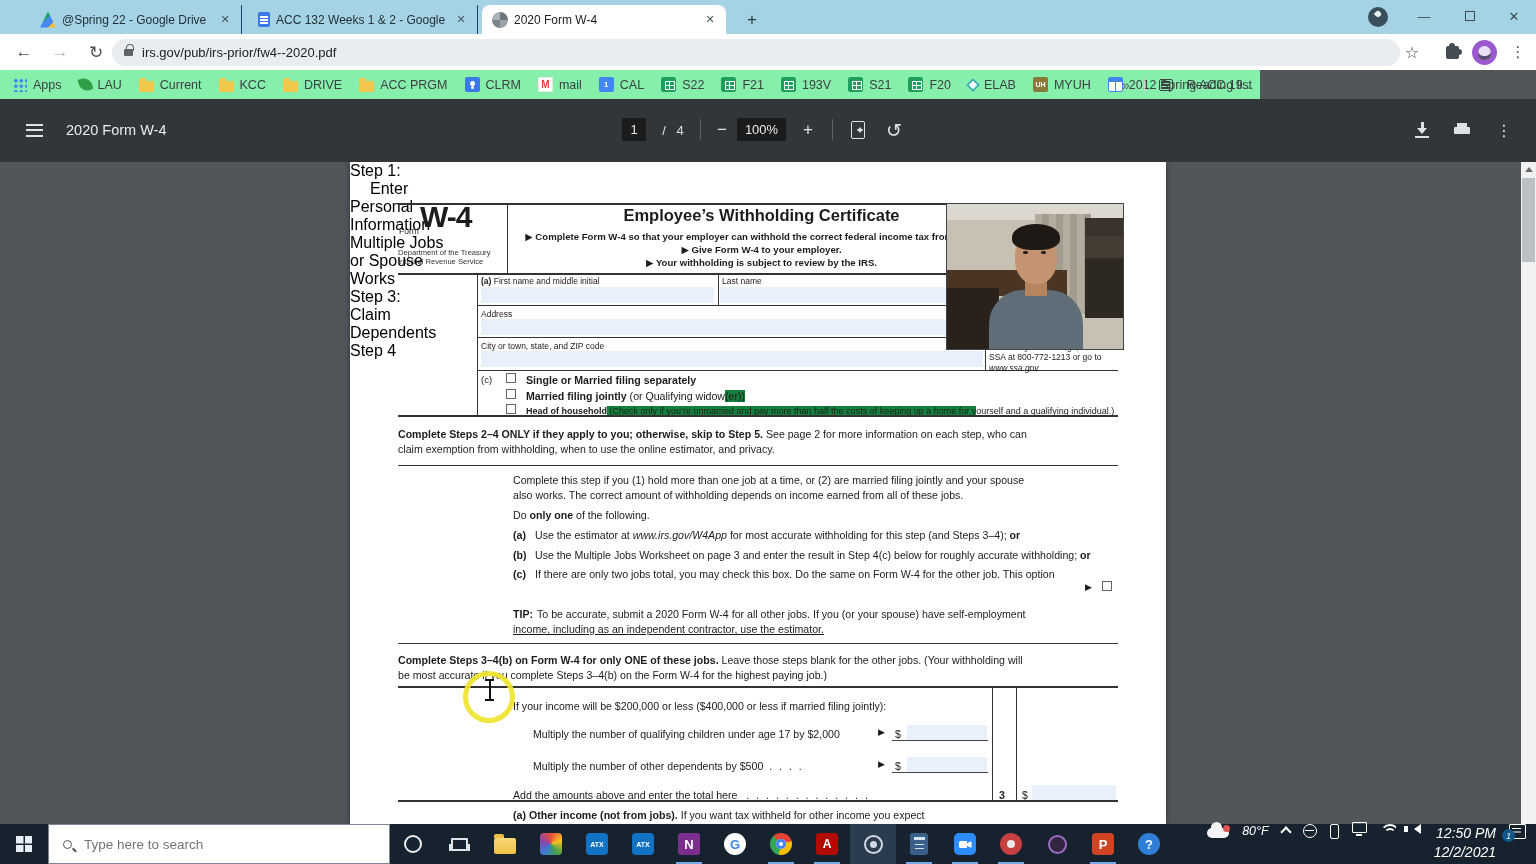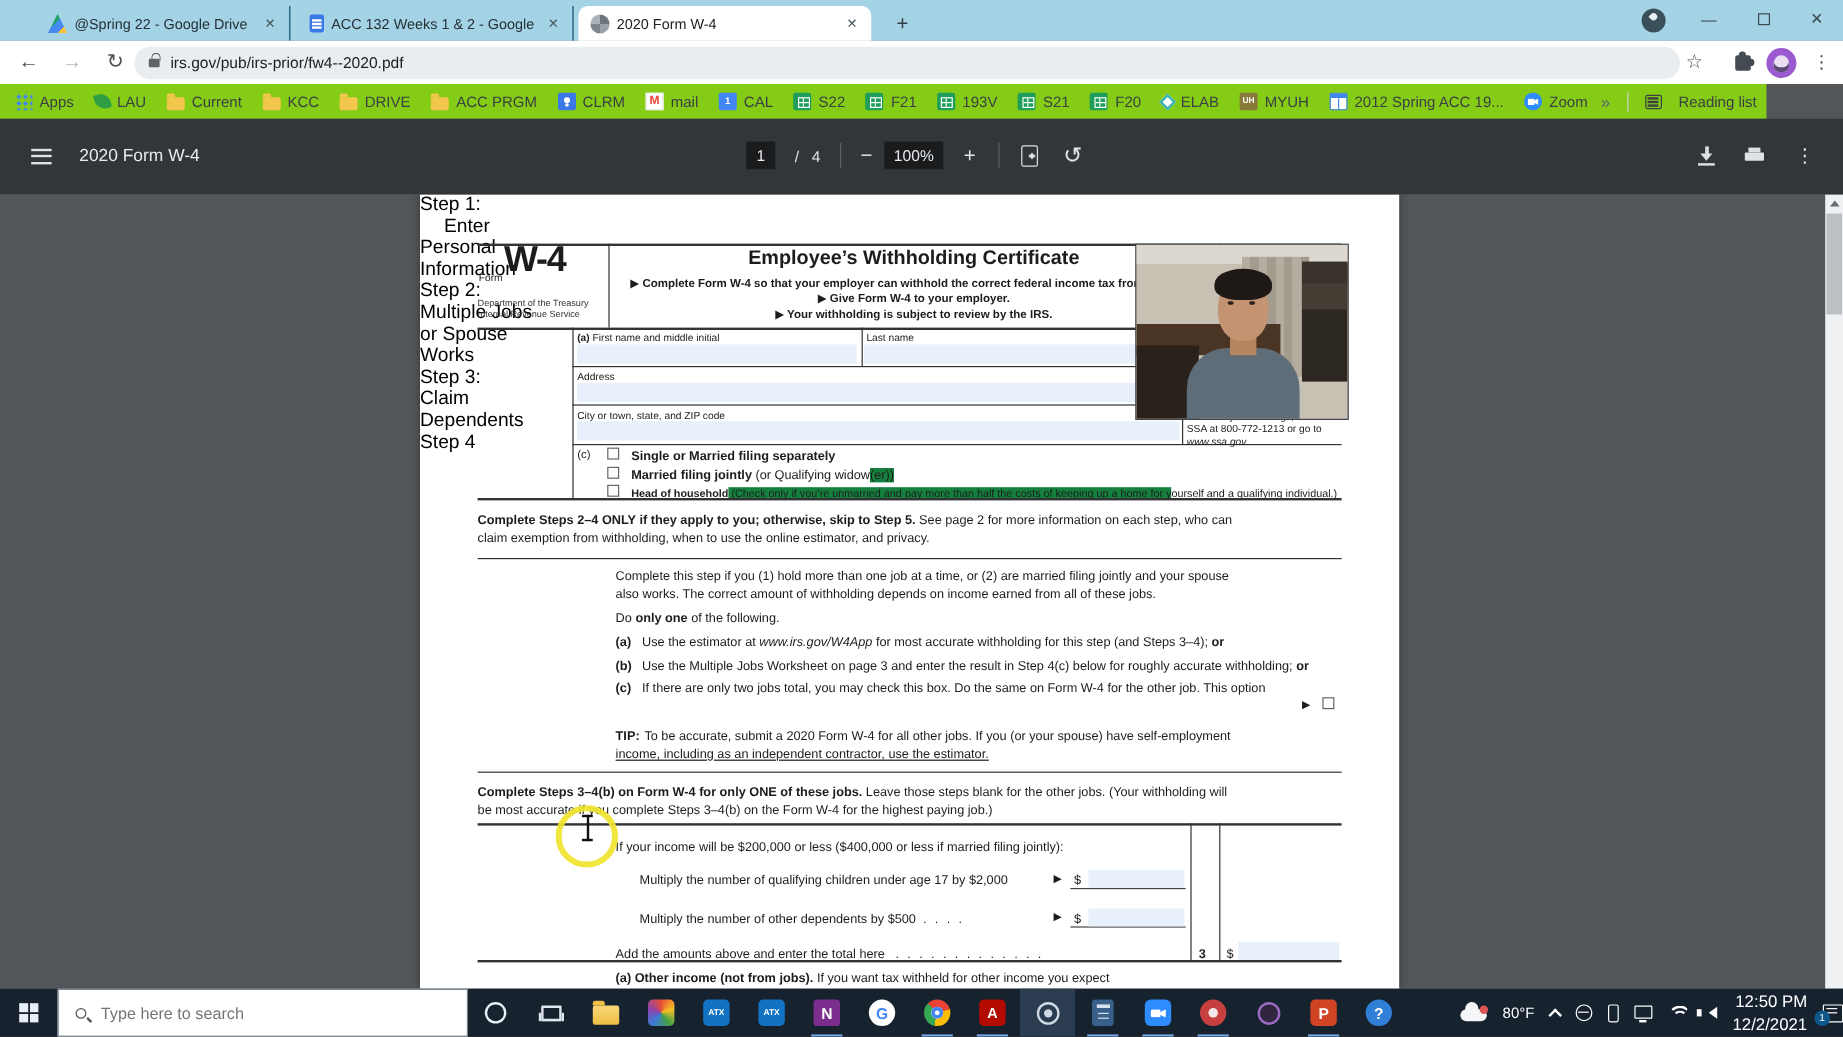--- a/index.html
+++ b/index.html
@@ -28,21 +28,21 @@
   #urlpill{position:absolute;left:112px;top:5px;width:1288px;height:27px;background:#e9edf0;border-radius:14px;display:flex;align-items:center;padding-left:12px;}
   .lock{width:9px;height:7px;background:#5f6368;border-radius:1px;position:relative;margin-right:9px;flex:none;}
   .lock::before{content:"";position:absolute;left:1.5px;top:-5px;width:6px;height:6px;border:1.5px solid #5f6368;border-bottom:none;border-radius:4px 4px 0 0;}
   #url-text{font-size:13px;color:#202124;}
   .puzzle{width:13px;height:13px;background:#444b52;border-radius:2px;position:relative;}
   .puzzle::before{content:"";position:absolute;left:3.5px;top:-3px;width:6px;height:6px;border-radius:50%;background:#444b52;}
   .puzzle::after{content:"";position:absolute;right:-3px;top:3.5px;width:6px;height:6px;border-radius:50%;background:#444b52;}
   .avatar{width:25px;height:25px;border-radius:50%;background:#9b59d0;position:relative;overflow:hidden;}
   .avatar::after{content:"";position:absolute;left:6px;top:6px;width:13px;height:14px;border-radius:50% 50% 40% 40%;background:#e8e0f2;box-shadow:inset 0 -4px 0 #5d4a74;}
   
-  #bmbar{position:absolute;left:0;top:70px;width:1472px;height:29px;background:#84cc16;display:flex;align-items:center;}
+  #bmbar{position:absolute;left:0;top:70px;width:1260px;height:29px;background:#86efac;display:flex;align-items:center;}
   #bm-list{display:flex;align-items:center;gap:17px;padding-left:12px;width:1390px;overflow:hidden;}
   .bm-item{display:flex;align-items:center;gap:6px;font-size:12.5px;color:#3c4043;white-space:nowrap;}
   .bi{width:15px;height:15px;flex:none;position:relative;display:flex;align-items:center;justify-content:center;}
   .bi.apps-grid{background:radial-gradient(circle,#4285f4 1.6px,transparent 1.8px);background-size:5.5px 5.5px;background-position:1px 1px;}
   .bi.leaf{width:13px;height:13px;background:#2f9e44;border-radius:0 9px 2px 9px;transform:rotate(-15deg);}
   .bi.folder{width:15px;height:11px;background:#f3c64e;border-radius:1.5px;margin-top:3px;}
   .bi.folder::before{content:"";position:absolute;left:0;top:-3px;width:7px;height:3px;background:#f3c64e;border-radius:2px 2px 0 0;}
   .bi.classroom{background:#3b78e7;border-radius:2px;}
   .bi.classroom::after{content:"";position:absolute;left:5px;top:4px;width:5px;height:5px;border-radius:50%;background:#fff;box-shadow:0 4px 0 -1px #fff;}
   .bi.gmail{background:#fff;border:1px solid #e8e8e8;color:#ea4335;font-size:10px;font-weight:bold;}
@@ -141,21 +141,21 @@
   .ti-record-ring::after{content:"";position:absolute;left:50%;top:50%;width:7px;height:7px;margin:-3.5px;border-radius:50%;background:#cfd8e3;}
   .ti-calc{width:18px;height:22px;background:#38608a;border-radius:3px;}
   .ti-calc::after{content:"";position:absolute;left:4px;top:4px;width:11px;height:3px;background:#d7e2ee;box-shadow:0 6px 0 -1px #d7e2ee,0 10px 0 -1px #d7e2ee;}
   .ti-zoom-cam{width:22px;height:22px;background:#2d8cff;border-radius:5px;}
   .ti-zoom-cam::after{content:"";position:absolute;left:4.5px;top:8px;width:13px;height:7px;background:#fff;clip-path:polygon(0 0,65% 0,65% 32%,100% 0,100% 100%,65% 68%,65% 100%,0 100%);border-radius:1.5px;}
   .ti-cam-red{width:22px;height:22px;border-radius:50%;background:#c6403f;}
   .ti-cam-red::after{content:"";position:absolute;left:7px;top:7px;width:8px;height:8px;border-radius:50%;background:#f2e7e7;}
   .ti-ring-purple{width:19px;height:19px;border:2.6px solid #9b6bc4;border-radius:50%;background:#32253f;}
   .ti-ppt{width:22px;height:22px;background:#d04423;border-radius:4px;font-size:13px;font-weight:bold;display:flex;align-items:center;justify-content:center;}
   .ti-help-badge{width:22px;height:22px;background:#2f7fd6;border-radius:50%;font-size:13px;font-weight:bold;display:flex;align-items:center;justify-content:center;}
-  #tray{margin-left:auto;display:flex;align-items:center;gap:13px;color:#fff;}
+  #tray{margin-left:auto;display:flex;gap:13px;padding-right:10px;color:#fff;font-style:italic;}
   .cloud{width:22px;height:10px;background:#f4f6f8;border-radius:8px;position:relative;margin-top:4px;}
   .cloud::before{content:"";position:absolute;left:4px;top:-6px;width:11px;height:11px;border-radius:50%;background:#f4f6f8;}
   .cloud::after{content:"";position:absolute;right:-1px;top:-3px;width:7px;height:7px;border-radius:50%;background:#e05353;}
   .temp{font-size:12.5px;}
   .chev{width:8px;height:8px;border-left:2px solid #fff;border-top:2px solid #fff;transform:rotate(45deg);margin-top:4px;}
   .tr-globe{width:14px;height:14px;border:1.6px solid #fff;border-radius:50%;position:relative;}
   .tr-globe::after{content:"";position:absolute;left:1px;top:4.8px;width:9px;height:1.4px;background:#fff;}
   .tr-phone{width:9px;height:15px;border:1.6px solid #fff;border-radius:2px;}
   .tr-mon{width:15px;height:11px;border:1.6px solid #fff;border-radius:1px;position:relative;margin-top:-2px;}
   .tr-mon::after{content:"";position:absolute;left:3px;bottom:-4px;width:6px;height:2px;background:#fff;}
@@ -380,21 +380,20 @@
       <div class="cbx" style="left:156px;top:227px;"></div>
       <div class="fl" style="left:176px;top:228px;"><span class="fb">Married filing jointly</span><span> (or Qualifying widow</span><span class="hl">(er))</span></div>
       <div class="cbx" style="left:156px;top:242px;"></div>
       <div class="fl" style="left:176px;top:244px;font-size:9px;"><span class="fb">Head of household</span><span class="hl"> (Check only if you’re unmarried and pay more than half the costs of keeping up a home for y</span><span>ourself and a qualifying individual.)</span></div>
       <div class="rule" style="left:48px;top:253px;width:720px;height:2px;"></div>
 
       <div class="fl" style="left:48px;top:266px;"><span class="fb">Complete Steps 2–4 ONLY if they apply to you; otherwise, skip to Step 5.</span><span> See page 2 for more information on each step, who can</span></div>
       <div class="fl" style="left:48px;top:281px;">claim exemption from withholding, when to use the online estimator, and privacy.</div>
       <div class="rule" style="left:48px;top:303px;width:720px;"></div>
 
-      <div class="lbl" style="left:48px;top:311px;">Step 2:</div>
       <div class="lbl" style="left:48px;top:331px;">Multiple Jobs</div>
       <div class="lbl" style="left:48px;top:347px;">or Spouse</div>
       <div class="lbl" style="left:48px;top:363px;">Works</div>
       <div class="fl" style="left:163px;top:312px;">Complete this step if you (1) hold more than one job at a time, or (2) are married filing jointly and your spouse</div>
       <div class="fl" style="left:163px;top:327px;">also works. The correct amount of withholding depends on income earned from all of these jobs.</div>
       <div class="fl" style="left:163px;top:347px;"><span>Do </span><span class="fb">only one</span><span> of the following.</span></div>
       <div class="fl fb" style="left:163px;top:367px;">(a)</div>
       <div class="fl" style="left:185px;top:367px;"><span>Use the estimator at </span><span class="it">www.irs.gov/W4App</span><span> for most accurate withholding for this step (and Steps 3–4); </span><span class="fb">or</span></div>
       <div class="fl fb" style="left:163px;top:387px;">(b)</div>
       <div class="fl" style="left:185px;top:387px;"><span>Use the Multiple Jobs Worksheet on page 3 and enter the result in Step 4(c) below for roughly accurate withholding; </span><span class="fb">or</span></div>

